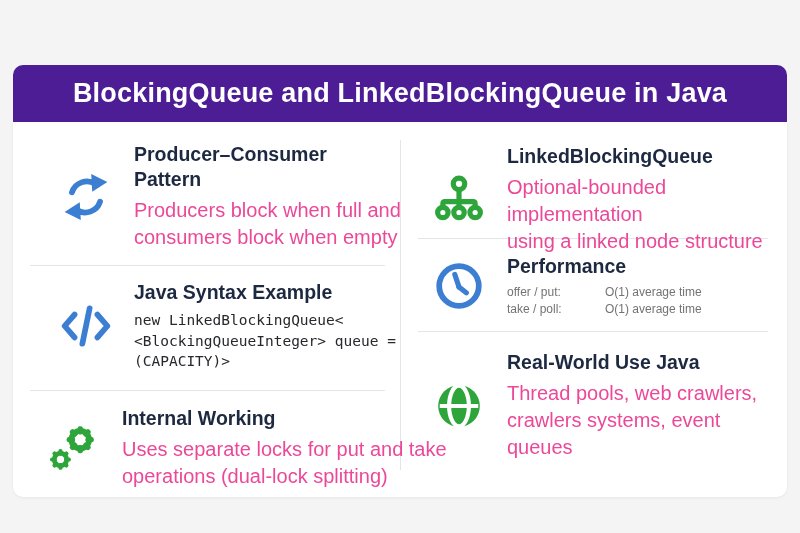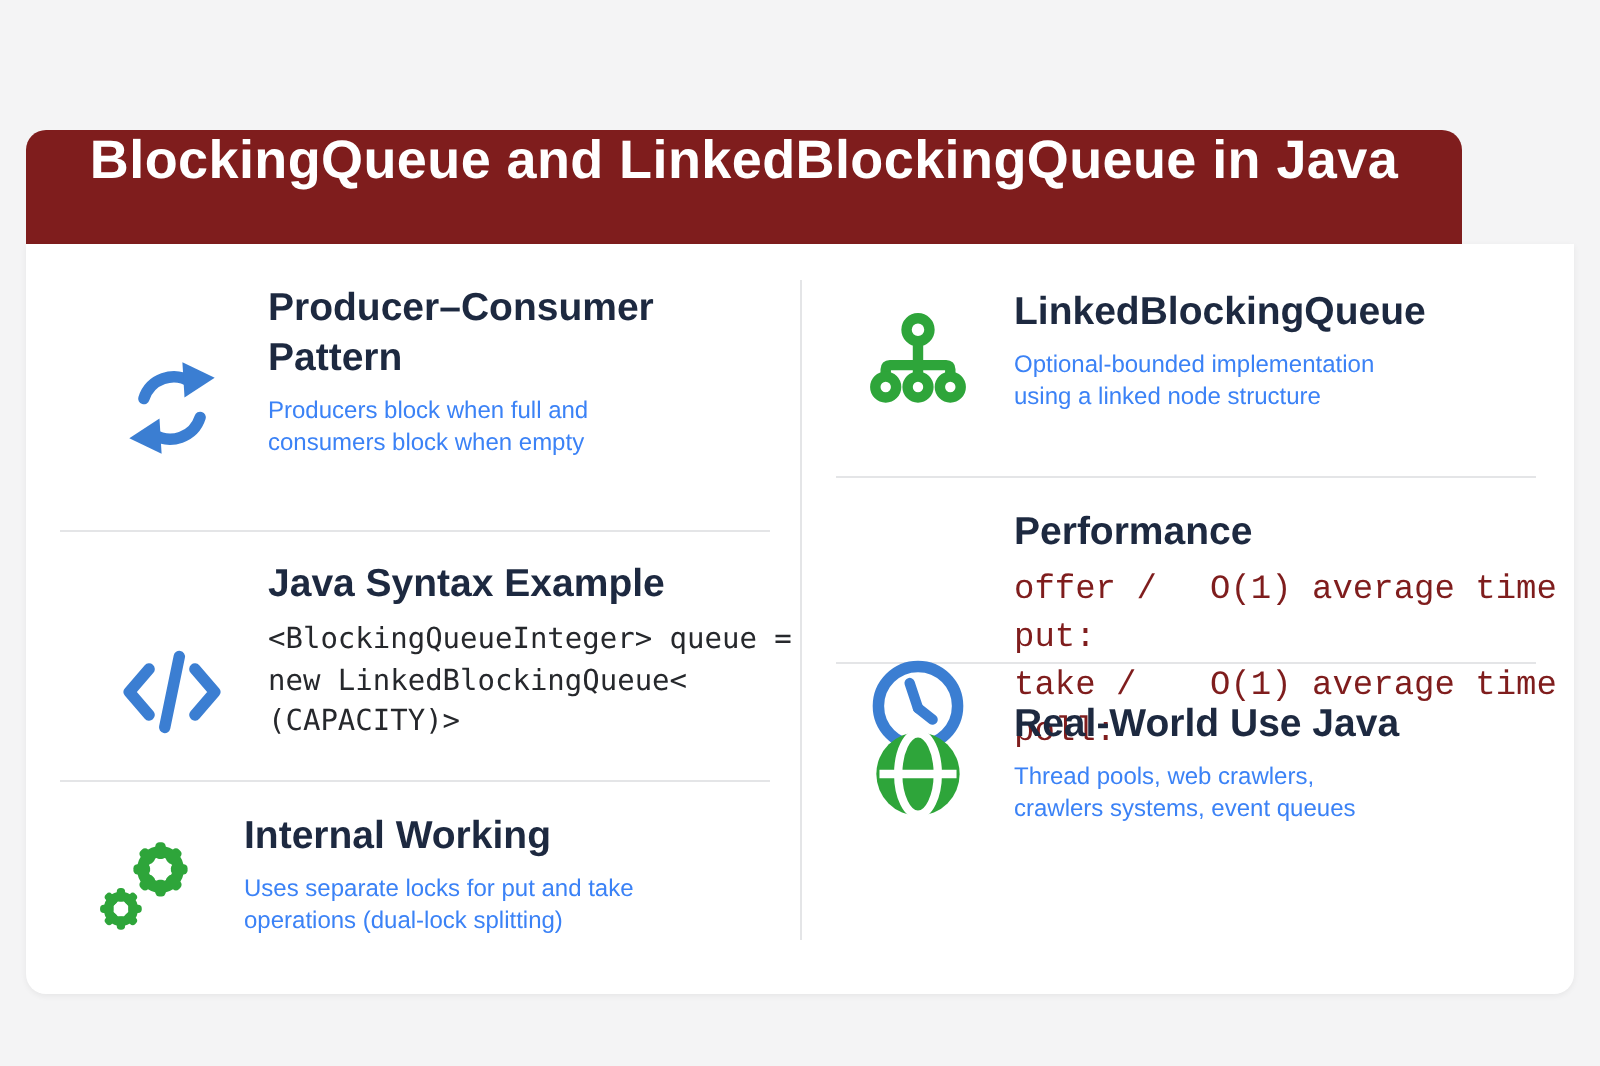--- a/index.html
+++ b/index.html
@@ -8,24 +8,24 @@
     font-family: "Liberation Sans", sans-serif;
     background: #f4f4f5;
     position: relative;
     overflow: hidden;
   }
   .stage { position: absolute; inset: 0; }
 
   .header-bar {
     position: absolute;
     left: 13px; top: 65px;
-    width: 718px; height: 57px;
-    background: #7f1d1d;
+    width: 774px; height: 57px;
+    background: #4c1d95;
     border-radius: 10px 10px 0 0;
-    display: flex; justify-content: center;
+    display: flex; align-items: center; justify-content: center;
   }
   .header-bar h1 {
     color: #ffffff;
     font-size: 27px;
     font-weight: 700;
     letter-spacing: 0.2px;
   }
 
   .card {
     position: absolute;
@@ -48,52 +48,52 @@
     background: #e4e5e7;
   }
   .hd-l1 { left: 17px;  top: 143px; width: 355px; }
   .hd-l2 { left: 17px;  top: 268px; width: 355px; }
   .hd-r1 { left: 405px; top: 116px; width: 350px; }
   .hd-r2 { left: 405px; top: 209px; width: 350px; }
 
   .item {
     position: absolute;
     display: flex;
-    align-items: flex-end;
+    align-items: center;
     gap: 22px;
   }
   .item .icon-box {
     width: 52px; height: 52px;
     flex: 0 0 52px;
     display: flex; align-items: center; justify-content: center;
   }
   .item .icon-box svg { width: 50px; height: 50px; }
 
   .item-title {
     font-size: 19.5px;
     font-weight: 700;
     color: #1d2940;
     line-height: 1.28;
     white-space: pre-line;
     margin-bottom: 5px;
   }
   .item-desc {
-    font-size: 12px;
-    color: #3b82f6;
+    font-size: 20px;
+    color: #ec4899;
     line-height: 1.36;
     white-space: pre-line;
   }
   .code-line {
     font-family: "DejaVu Sans Mono", monospace;
     font-size: 14.5px;
     color: #26282c;
     line-height: 1.42;
     white-space: pre;
   }
-  .perf-row { display: flex; font-size: 17px; color: #7f1d1d; line-height: 1.4; font-family: Liberation Mono, monospace; }
+  .perf-row { display: flex; font-size: 12px; color: #737373; line-height: 1.4; }
   .perf-label { width: 98px; }
 
   .pos-l1 { left: 47px;  top: 20px; }
   .pos-l2 { left: 47px;  top: 158px; }
   .pos-l3 { left: 35px;  top: 284px; }
   .pos-r1 { left: 420px; top: 22px; }
   .pos-r2 { left: 420px; top: 132px; }
   .pos-r3 { left: 420px; top: 228px; }
 
   .italic-seg { }
@@ -136,22 +136,22 @@
     <div class="item pos-l2">
       <div class="icon-box">
         <svg viewBox="0 0 48 48" fill="none" stroke="#3b7ed2" stroke-width="5.5" stroke-linecap="round" stroke-linejoin="round">
           <path d="M13 13 L3.5 24 L13 35"></path>
           <path d="M35 13 L44.5 24 L35 35"></path>
           <path d="M27.5 7 L20.5 41"></path>
         </svg>
       </div>
       <div>
         <div class="item-title">Java Syntax Example</div>
+        <div class="code-line">new LinkedBlockingQueue&lt;</div>
         <div class="code-line">&lt;BlockingQueueInteger&gt; queue =</div>
-        <div class="code-line">new LinkedBlockingQueue&lt;</div>
         <div class="code-line">(CAPACITY)&gt;</div>
       </div>
     </div>
 
     <div class="item pos-l3">
       <div class="icon-box">
         <svg viewBox="0 0 48 48">
           <g fill="#2ea53a">
             <g>
               <rect x="27.5" y="3" width="5" height="8" rx="2"></rect>

